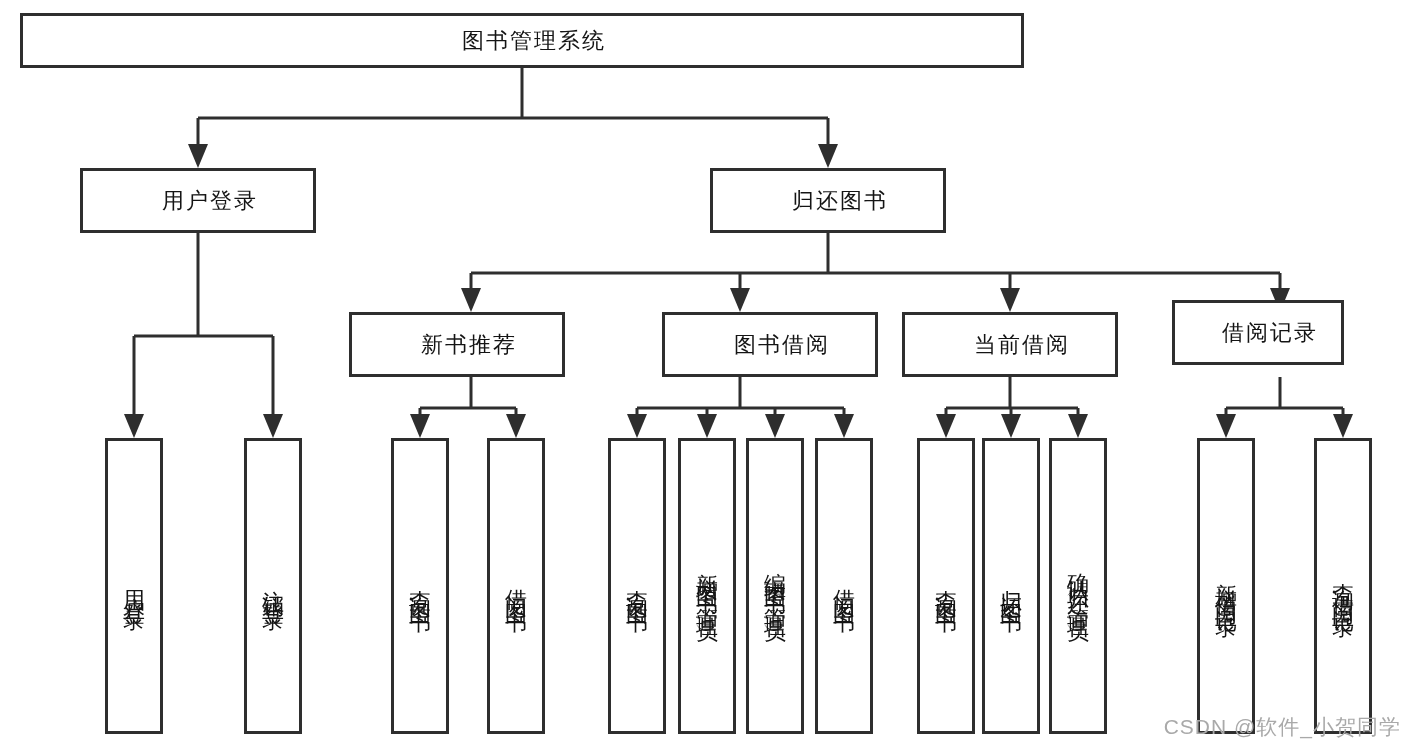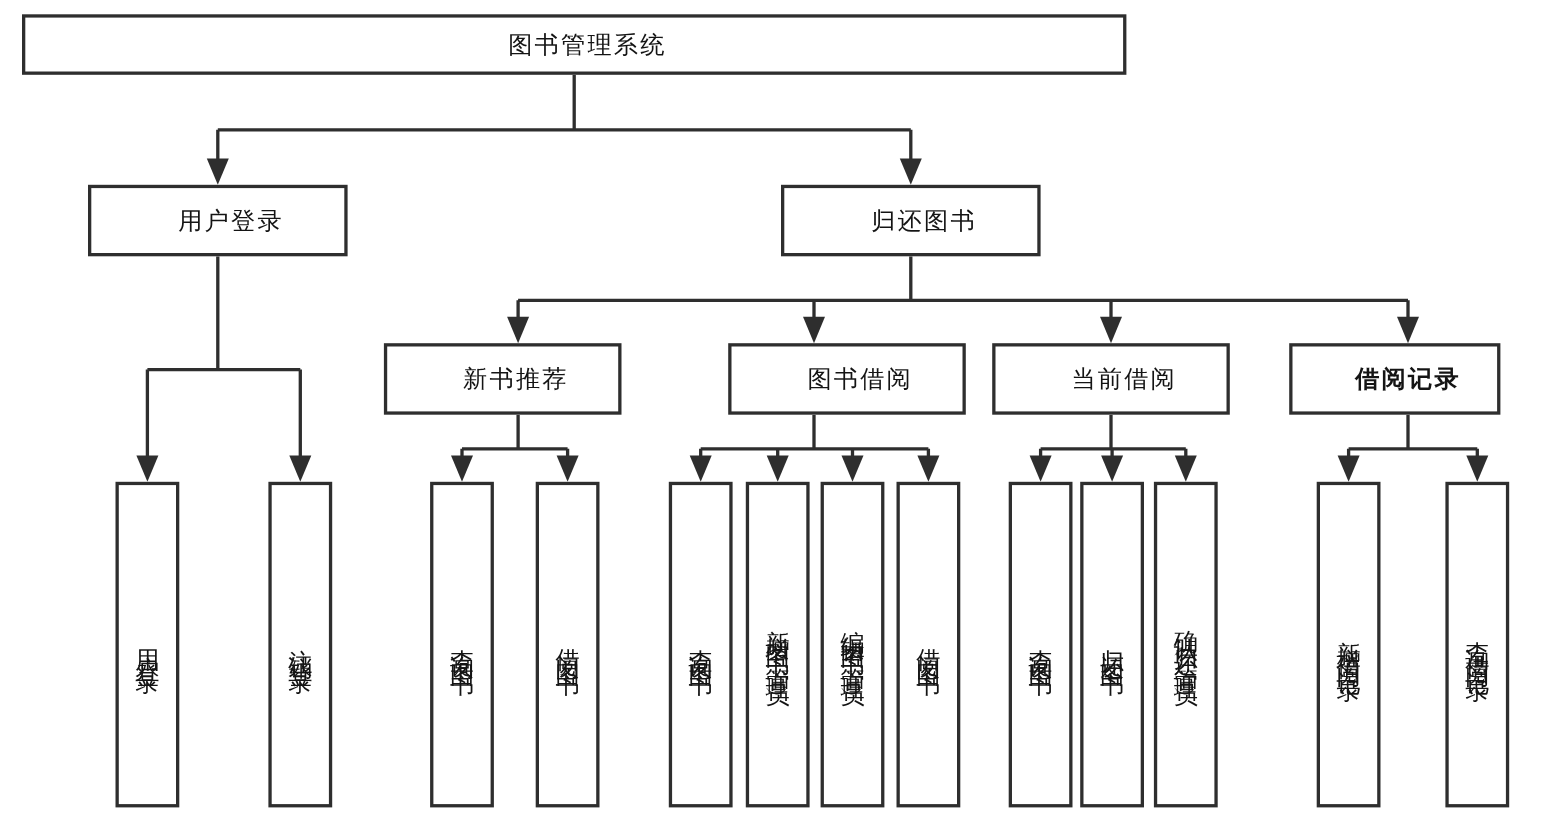--- a/index.html
+++ b/index.html
@@ -90,34 +90,35 @@
   </svg>
 
   <div class="box hbox" style="left:20px; top:13px; width:1004px; height:55px;">图书管理系统</div>
 
   <div class="box hbox" style="left:80px; top:168px; width:236px; height:65px;">用户登录</div>
   <div class="box hbox" style="left:710px; top:168px; width:236px; height:65px;">归还图书</div>
 
   <div class="box hbox" style="left:349px; top:312px; width:216px; height:65px;">新书推荐</div>
   <div class="box hbox" style="left:632px; top:312px; width:216px; height:65px;margin-left:30px;">图书借阅</div>
   <div class="box hbox" style="left:902px; top:312px; width:216px; height:65px;">当前借阅</div>
-  <div class="box hbox" style="left:1172px; top:312px; width:192px; height:65px;font-weight:bold;">借阅记录</div>
+  <div class="box hbox" style="left:1172px; top:300px; width:172px; height:65px;">借阅记录</div>
 
   <div class="box vbox" style="left:105px; top:438px; width:58px; height:296px;">用户登录</div>
   <div class="box vbox" style="left:244px; top:438px; width:58px; height:296px;">注销登录</div>
 
   <div class="box vbox" style="left:391px; top:438px; width:58px; height:296px;">查询图书</div>
   <div class="box vbox" style="left:487px; top:438px; width:58px; height:296px;">借阅图书</div>
 
   <div class="box vbox" style="left:608px; top:438px; width:58px; height:296px;">查询图书</div>
   <div class="box vbox" style="left:678px; top:438px; width:58px; height:296px;">新增图书（管理员）</div>
   <div class="box vbox" style="left:746px; top:438px; width:58px; height:296px;">编辑图书（管理员）</div>
   <div class="box vbox" style="left:815px; top:438px; width:58px; height:296px;">借阅图书</div>
 
   <div class="box vbox" style="left:917px; top:438px; width:58px; height:296px;">查询图书</div>
   <div class="box vbox" style="left:982px; top:438px; width:58px; height:296px;">归还图书</div>
   <div class="box vbox" style="left:1049px; top:438px; width:58px; height:296px;">确认归还（管理员）</div>
 
   <div class="box vbox" style="left:1197px; top:438px; width:58px; height:296px;">新增借阅记录</div>
   <div class="box vbox" style="left:1314px; top:438px; width:58px; height:296px;">查询借阅记录</div>
 
+  <div class="watermark">CSDN @软件_小贺同学</div>
 
 </div>
 
 </body></html>

